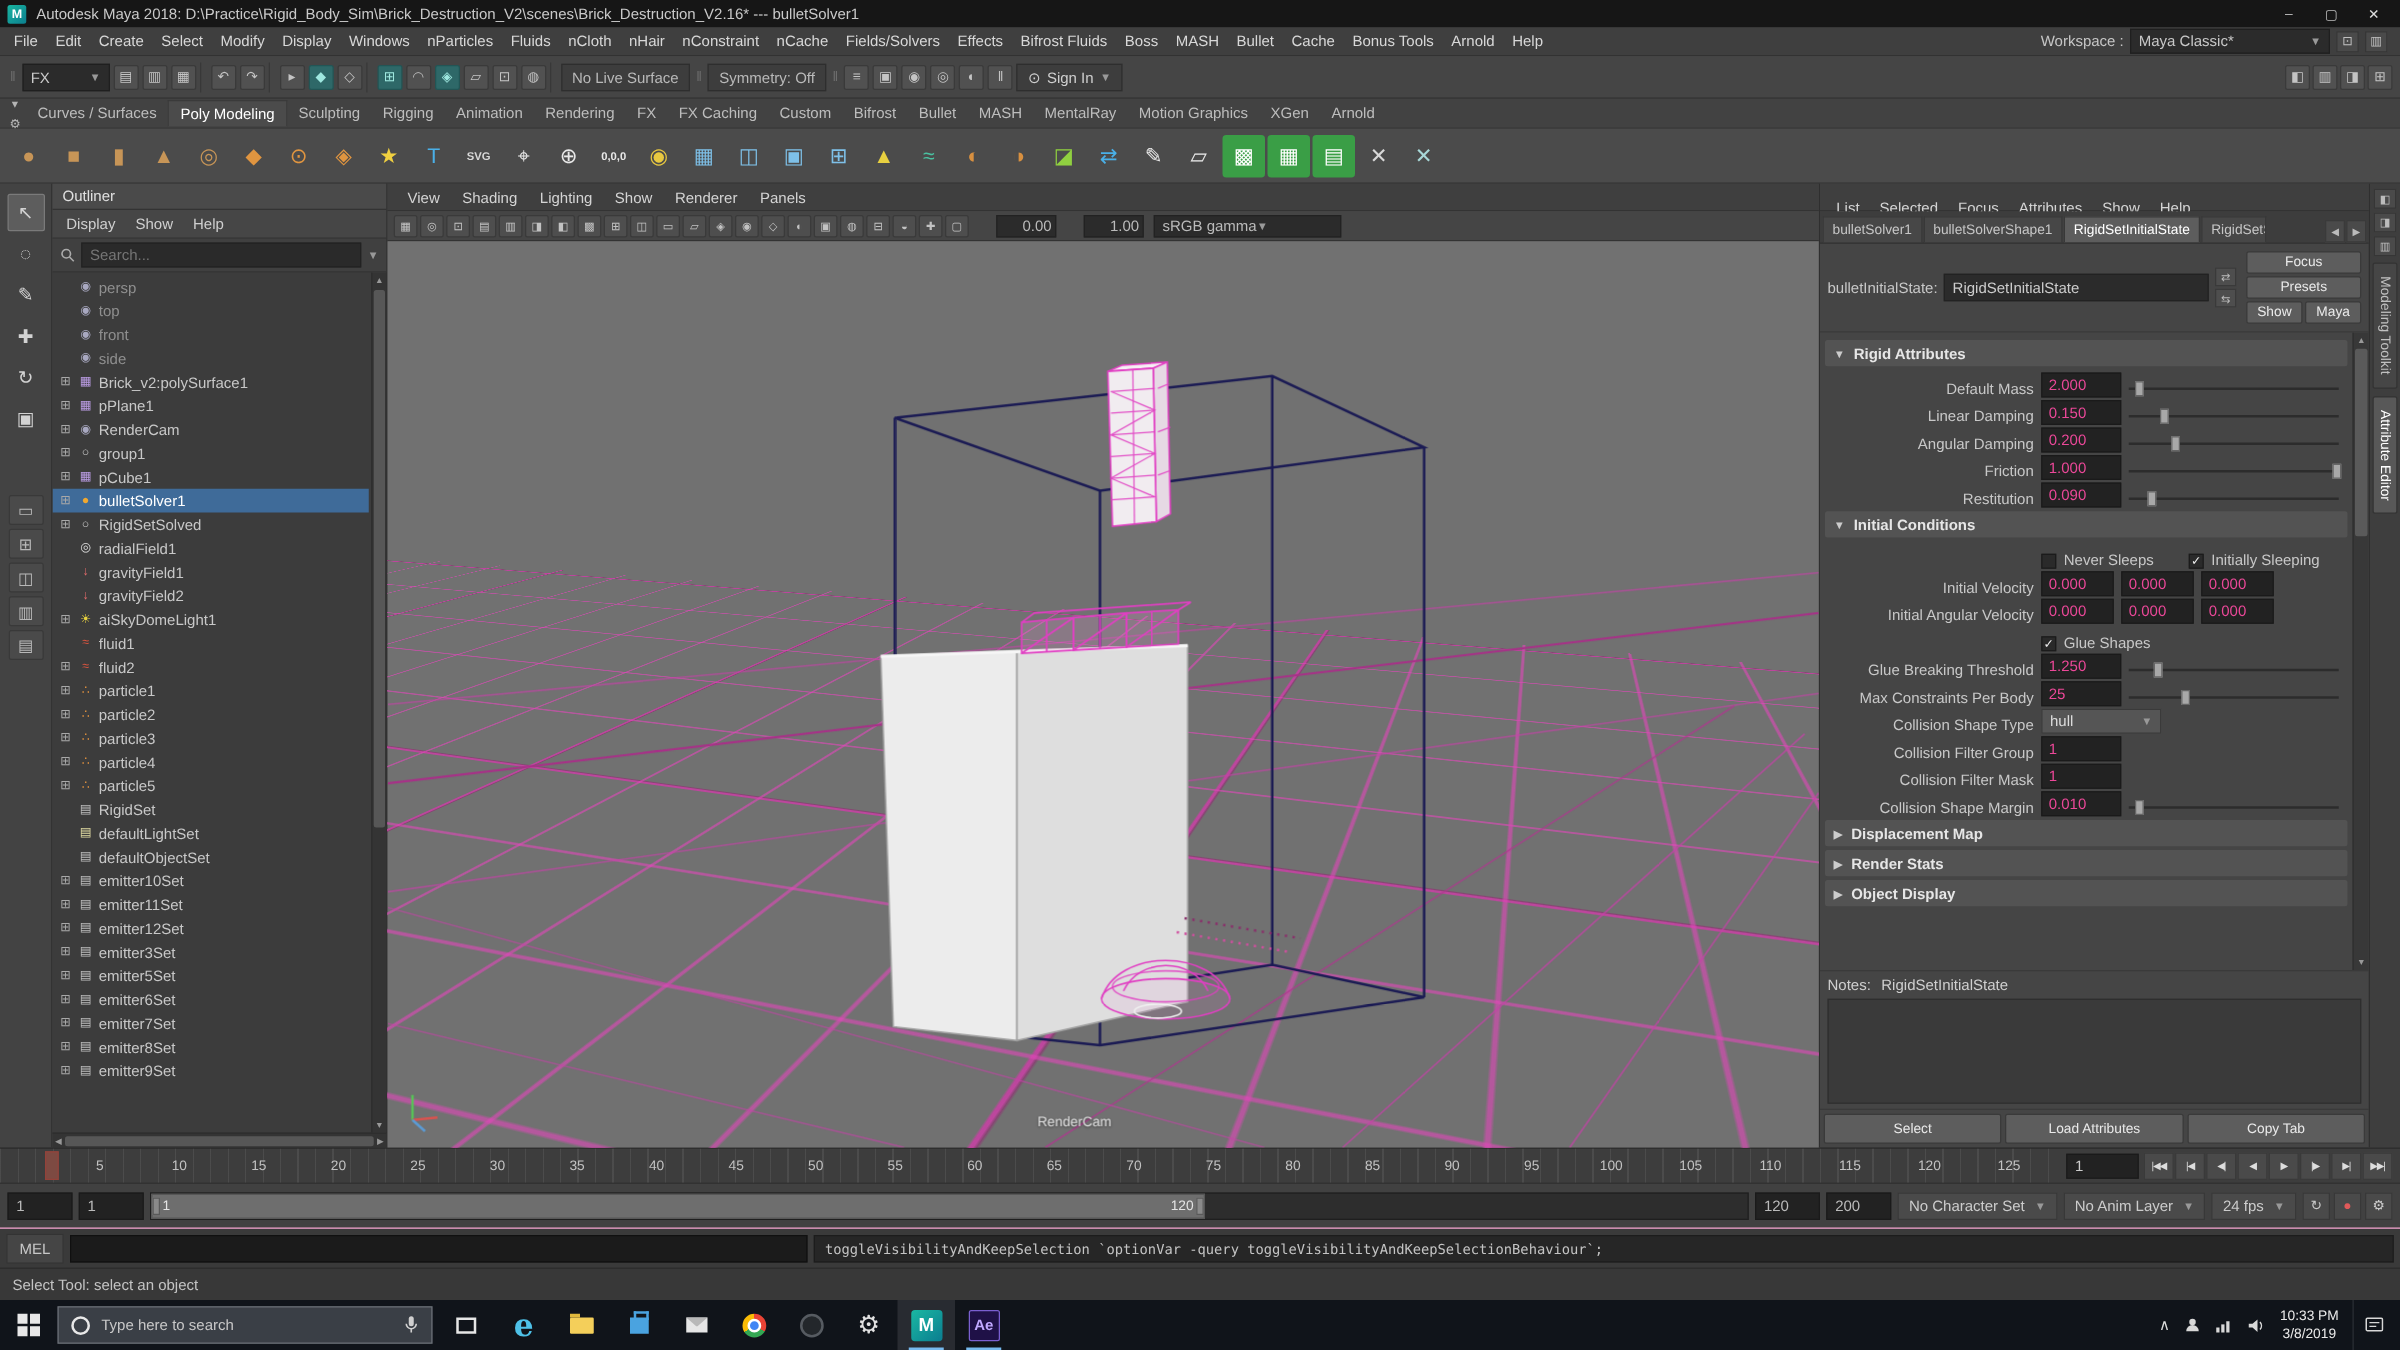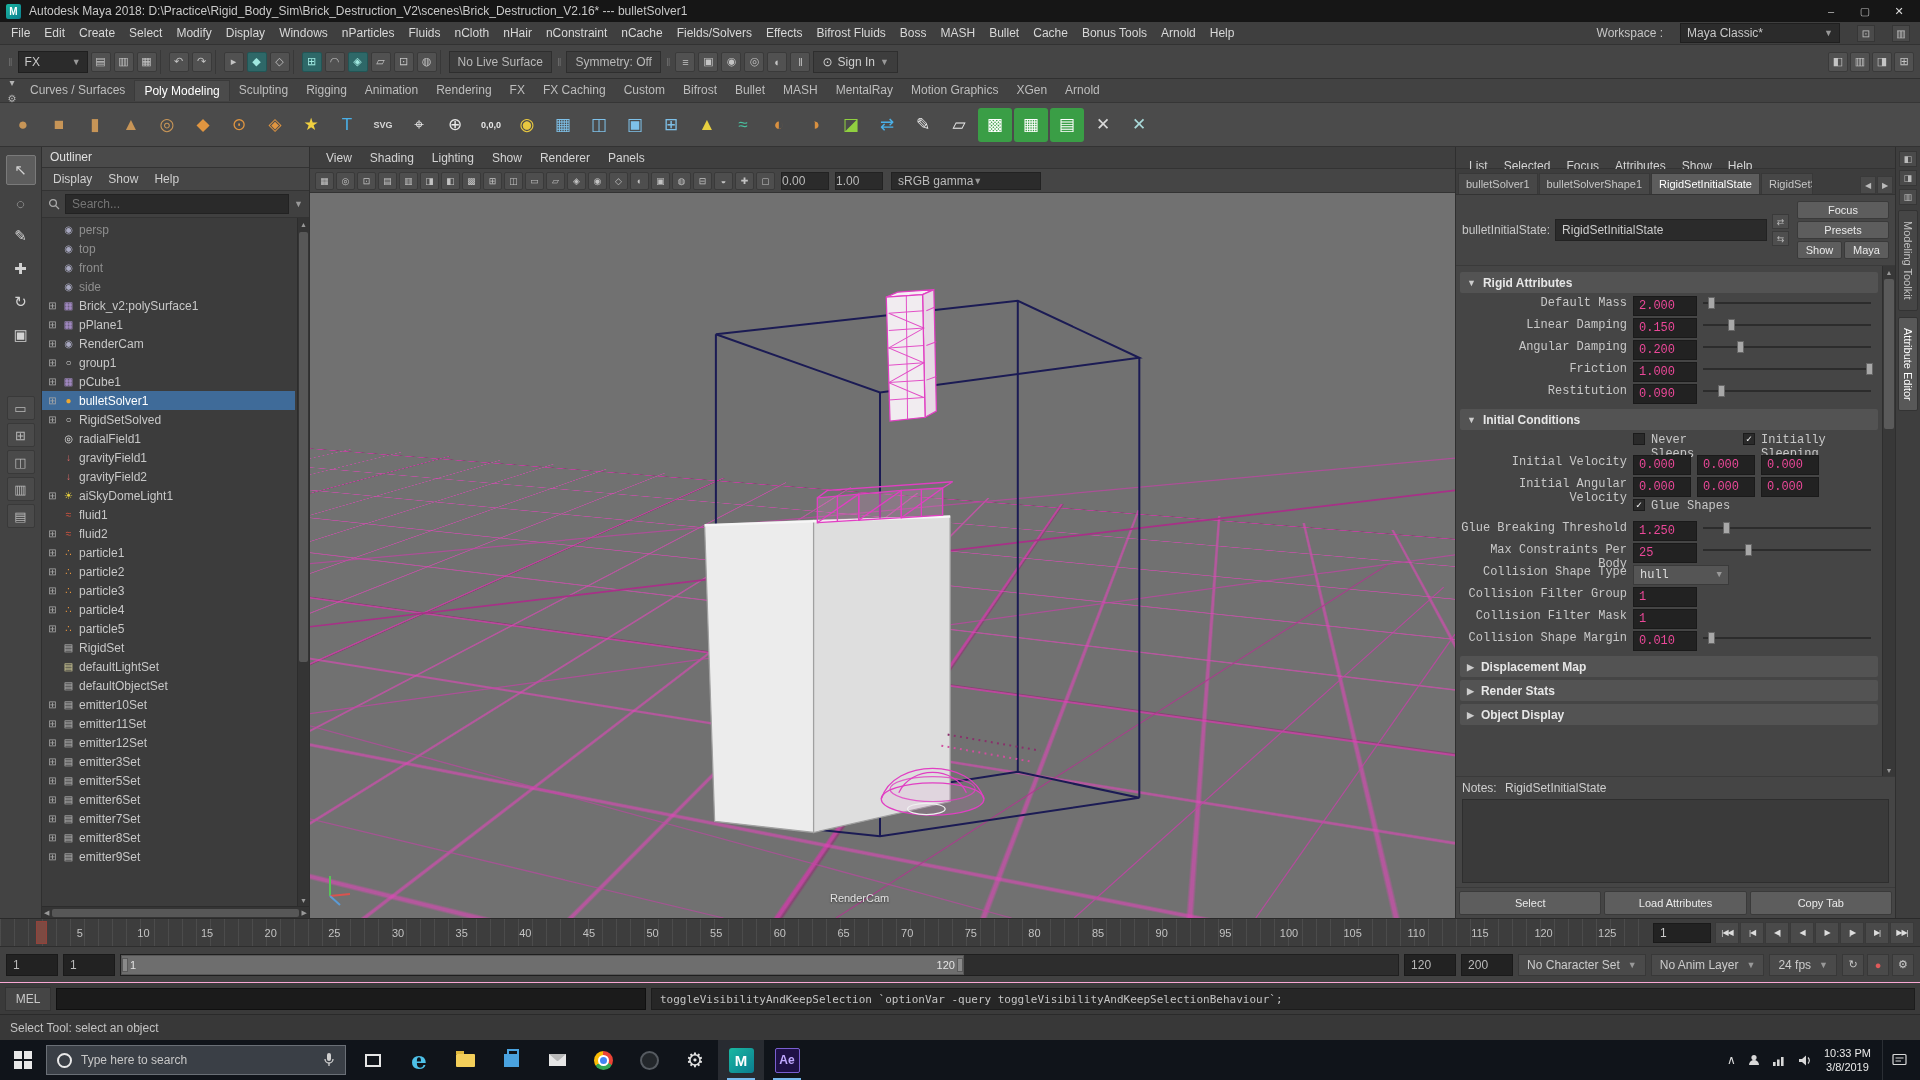--- a/index.html
+++ b/index.html
@@ -10,21 +10,21 @@
 .titlebar{height:22px;background:#161616;display:flex;align-items:center;padding:0 6px;gap:8px;flex:0 0 auto;}
 .tb-appicon{width:15px;height:15px;background:linear-gradient(135deg,#19b5a0,#0c7f8f);color:#fff;font-size:10px;font-weight:bold;display:flex;align-items:center;justify-content:center;border-radius:2px;}
 .tb-title{flex:1;font-size:12px;color:#c9c9c9;white-space:nowrap;overflow:hidden;}
 .tb-controls{display:flex;gap:4px;}
 .tb-btn{width:30px;height:18px;display:flex;align-items:center;justify-content:center;color:#bdbdbd;font-size:11px;}
 .tb-btn.close{color:#ddd;}
 
 
 .menubar{height:23px;background:#3f3f3f;display:flex;align-items:center;padding:0 4px;border-bottom:1px solid #323232;flex:0 0 auto;}
 .menu-item{padding:3px 7px;color:#d8d8d8;white-space:nowrap;}
-.menubar-right{margin-left:auto;display:flex;align-items:center;gap:17px;padding-right:6px;}
+.menubar-right{margin-left:auto;display:flex;align-items:center;gap:5px;padding-right:6px;}
 .ws-label{color:#c6c6c6;}
 .ws-dd{background:#2b2b2b;border:1px solid #1f1f1f;padding:2px 6px;min-width:160px;color:#c8c8c8;display:flex;justify-content:space-between;align-items:center;gap:8px;}
 .dd-caret{font-size:9px;color:#999;}
 .mb-mini{width:18px;height:17px;background:#4a4a4a;border:1px solid #363636;display:flex;align-items:center;justify-content:center;font-size:10px;color:#c0c0c0;}
 
 
 .statusline{height:34px;background:#454545;border-bottom:1px solid #303030;display:flex;align-items:center;gap:3px;padding:0 6px;flex:0 0 auto;}
 .grip{color:#6e6e6e;font-size:11px;padding:0 2px;}
 .sl-dd{background:#2b2b2b;border:1px solid #1f1f1f;min-width:70px;padding:3px 6px;display:flex;justify-content:space-between;align-items:center;color:#cacaca;}
 .sl-icon{width:20px;height:20px;background:#515151;border:1px solid #3a3a3a;border-radius:2px;display:flex;align-items:center;justify-content:center;font-size:11px;color:#c4c4c4;flex:0 0 auto;}
@@ -84,21 +84,21 @@
 .scroll-arrow{position:absolute;left:0;right:0;height:12px;display:flex;align-items:center;justify-content:center;font-size:7px;color:#999;}
 .ol-hscroll{height:12px;background:#343434;border-top:1px solid #2c2c2c;display:flex;align-items:center;justify-content:space-between;padding:0 2px;font-size:7px;color:#999;}
 .ol-hthumb{flex:1;height:8px;margin:0 3px;background:#575757;border-radius:2px;}
 
 
 .viewport{flex:1;display:flex;flex-direction:column;min-width:0;border-right:1px solid #2f2f2f;}
 .vp-menus{height:22px;background:#3f3f3f;display:flex;align-items:center;padding-left:8px;gap:2px;border-bottom:1px solid #333;}
 .vp-menu{padding:2px 8px;color:#d4d4d4;}
 .vp-toolbar{height:24px;background:#454545;display:flex;align-items:center;gap:2px;padding:0 5px;border-bottom:1px solid #333;}
 .vp-tool{width:19px;height:18px;background:#4e4e4e;border:1px solid #3a3a3a;border-radius:2px;display:flex;align-items:center;justify-content:center;font-size:9px;color:#c2c2c2;flex:0 0 auto;}
-.vp-field{width:48px;background:#2b2b2b;border:1px solid #222;color:#bbb;padding:1px 0;margin-left:4px;}
+.vp-field{width:48px;background:#2b2b2b;border:1px solid #222;color:#bbb;padding:1px 20px;margin-left:20px;}
 .vp-dd{min-width:150px;background:#2b2b2b;border:1px solid #222;color:#bbb;padding:1px 6px;margin-left:6px;display:flex;justify-content:flex-start;align-items:center;}
 .vp-scene{flex:1;position:relative;overflow:hidden;background:#717171;perspective:900px;perspective-origin:58% 36%;}
 .grid-plane{position:absolute;top:41%;left:-60%;width:220%;height:300%;transform-origin:50% 0;transform:rotateX(77deg) rotateZ(16deg);
  background-image:
   repeating-linear-gradient(0deg,rgba(224,70,185,0.60) 0 2px,transparent 2px 72px),
   repeating-linear-gradient(90deg,rgba(224,70,185,0.60) 0 2px,transparent 2px 72px),
   repeating-linear-gradient(0deg,rgba(150,35,115,0.55) 0 3px,transparent 3px 360px),
   repeating-linear-gradient(90deg,rgba(150,35,115,0.55) 0 3px,transparent 3px 360px);}
 .vp-svg{position:absolute;inset:0;width:100%;height:100%;}
 .vp-cam-label{position:absolute;left:48%;bottom:14px;transform:translateX(-50%);color:#e2e2e2;font-size:11px;text-shadow:0 1px 2px rgba(0,0,0,.5);}
@@ -120,21 +120,21 @@
 .ae-name-field{flex:1;background:#2b2b2b;border:1px solid #222;padding:3px 6px;color:#ccc;}
 .ae-mini{width:17px;height:15px;background:#4e4e4e;border:1px solid #3a3a3a;color:#bbb;font-size:9px;display:flex;align-items:center;justify-content:center;}
 .ae-head-right{display:flex;flex-direction:column;gap:2px;width:92px;}
 .ae-btn{background:#5d5d5d;border:1px solid #3a3a3a;border-radius:2px;padding:2px 8px;color:#eaeaea;font-size:11px;text-align:center;}
 .ae-showhide{display:flex;gap:2px;}
 .ae-showhide .ae-btn{flex:1;padding:2px 2px;}
 .ae-scroll{flex:1;overflow:hidden;position:relative;padding:3px 16px 3px 3px;}
 .ae-sec{height:21px;background:#535353;border-radius:2px;margin:3px 1px;display:flex;align-items:center;padding-left:7px;gap:7px;font-weight:bold;color:#e6e6e6;font-size:12px;}
 .ae-sec::before{content:"▶";font-size:9px;color:#ccc;}
 .ae-sec.open::before{content:"▼";}
-.ae-row{height:22px;display:flex;align-items:flex-start;gap:6px;font-family:Liberation Mono, monospace;}
+.ae-row{height:22px;display:flex;align-items:flex-end;gap:6px;}
 .ae-lab{width:168px;text-align:right;color:#c8c8c8;flex:0 0 auto;}
 .ae-val{width:64px;background:#222;border:1px solid #1a1a1a;color:#ec4899;padding:2px 5px;flex:0 0 auto;}
 .ae-val.sm{width:58px;}
 .ae-slider{flex:1;height:14px;position:relative;margin-right:8px;}
 .ae-slider::before{content:"";position:absolute;left:0;right:0;top:6px;height:2px;background:#2c2c2c;}
 .sl-handle{position:absolute;top:1px;left:-99px;width:7px;height:12px;background:#a8a8a8;border:1px solid #666;}
 .no-slider .ae-slider{visibility:hidden;}
 .cb{width:12px;height:12px;background:#2a2a2a;border:1px solid #1b1b1b;color:#efefef;font-size:10px;line-height:11px;text-align:center;flex:0 0 auto;}
 .cb-lab{color:#c8c8c8;margin-right:22px;}
 .ae-dd{width:96px;background:#555;border:1px solid #3a3a3a;color:#ddd;padding:2px 6px;display:flex;justify-content:space-between;align-items:center;}

